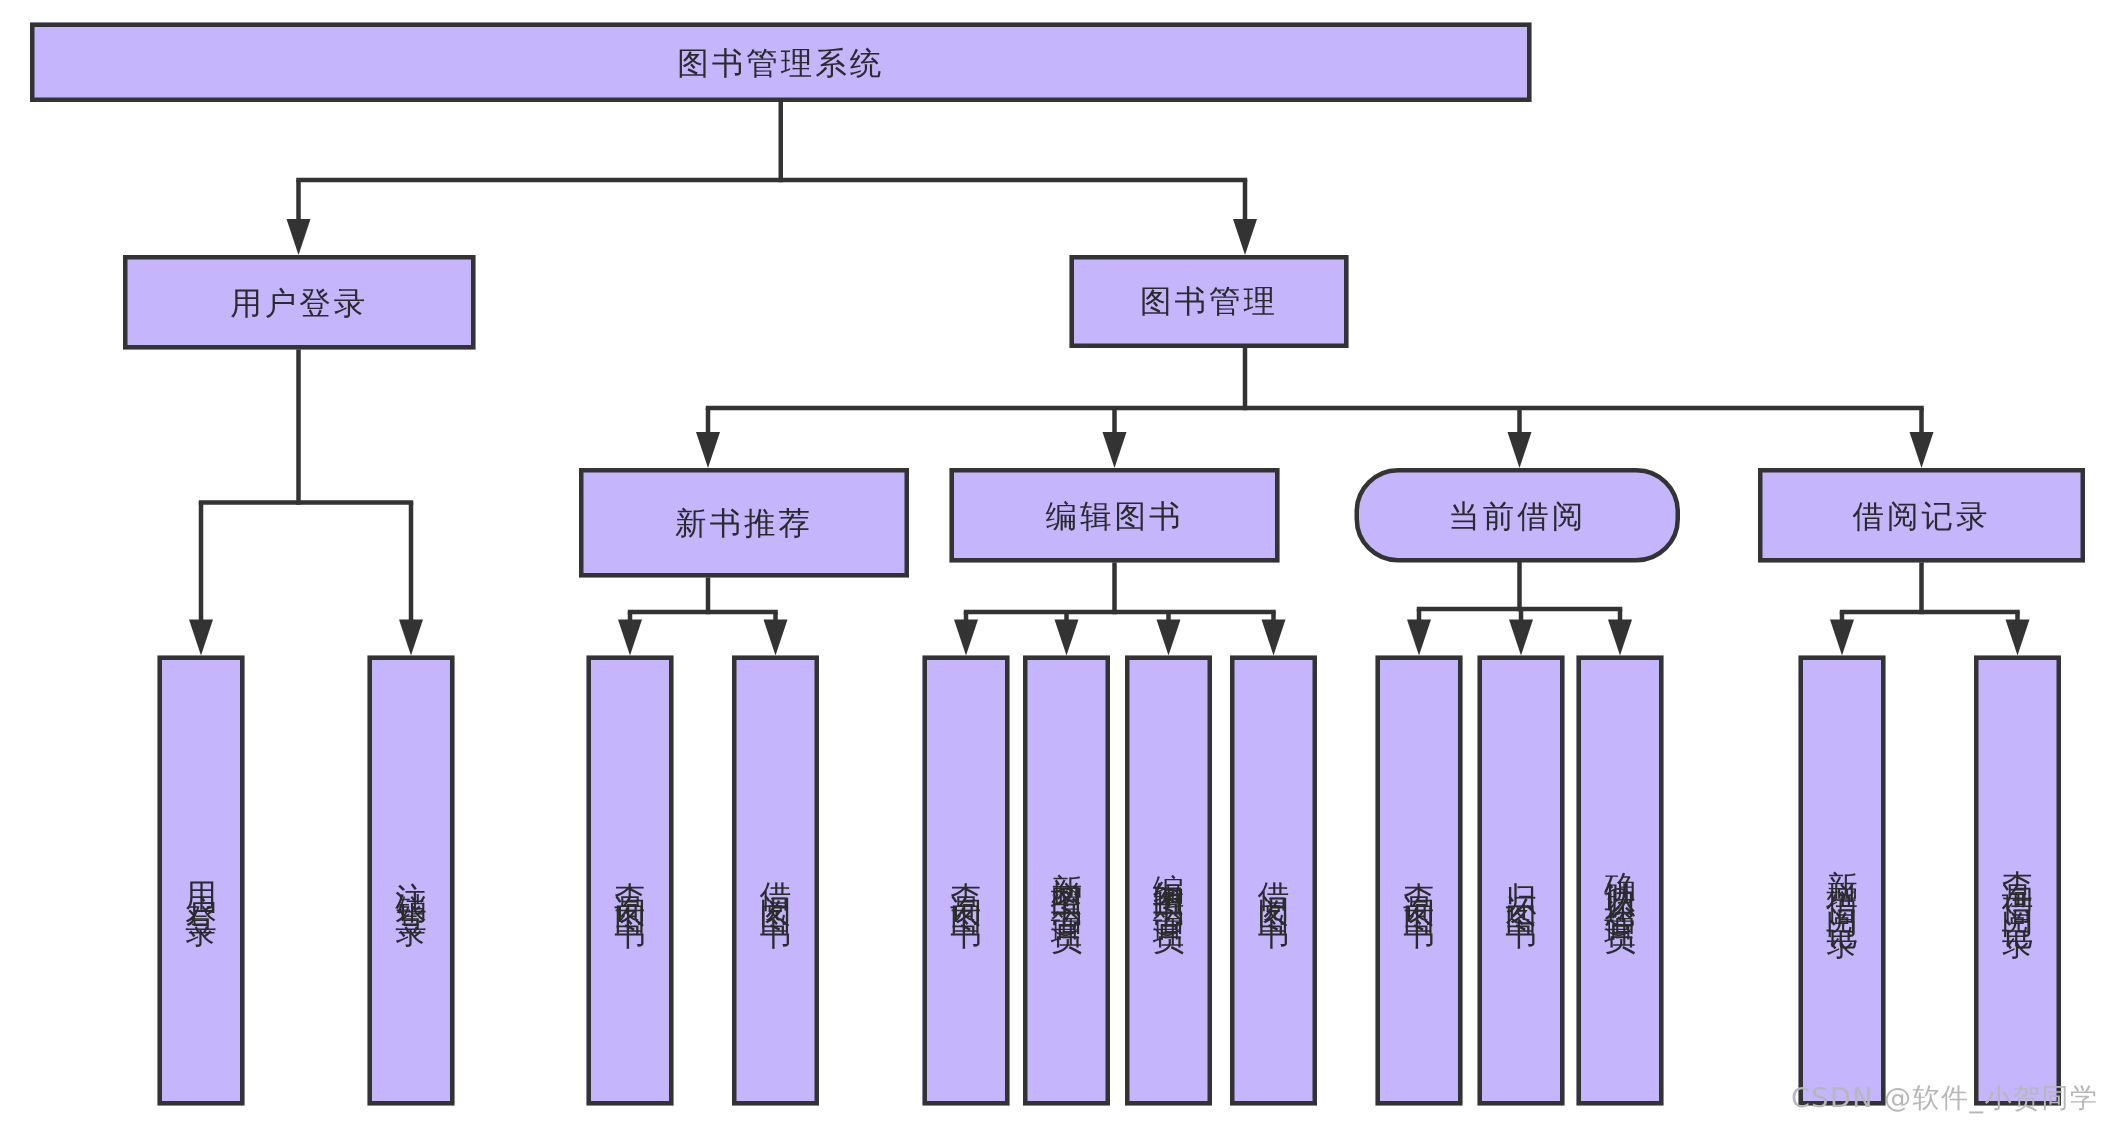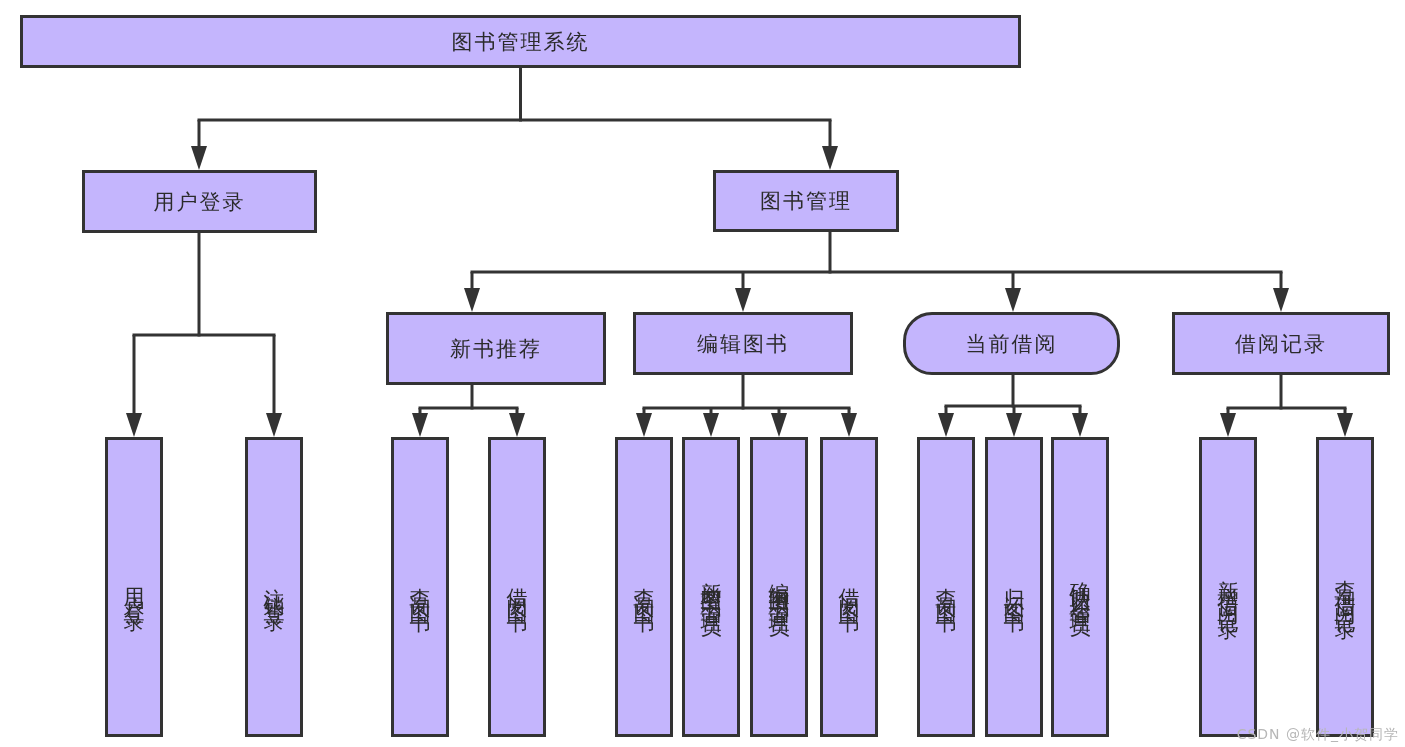--- a/index.html
+++ b/index.html
@@ -18,21 +18,21 @@
   }
   .hbox span{
     font-size:21px;letter-spacing:2px;color:#2b2b2b;white-space:nowrap;
   }
   .vbox span{
     writing-mode:vertical-rl;text-orientation:mixed;
     font-size:21px;letter-spacing:8px;color:#2b2b2b;white-space:nowrap;
   }
   .watermark{
     position:absolute;z-index:3;right:6px;bottom:3px;
-    font-size:14px;color:#b7b7b7;letter-spacing:1px;white-space:nowrap;
+    font-size:18px;color:#b7b7b7;letter-spacing:1px;white-space:nowrap;
   }
 </style>
 </head>
 <body>
 
 <div id="stage">
 
   <svg class="connectors" width="1405" height="747" viewBox="0 0 1405 747" stroke="#333333" stroke-width="3" fill="#333333">
 
     <line x1="520.5" y1="66" x2="520.5" y2="121.5"></line>

